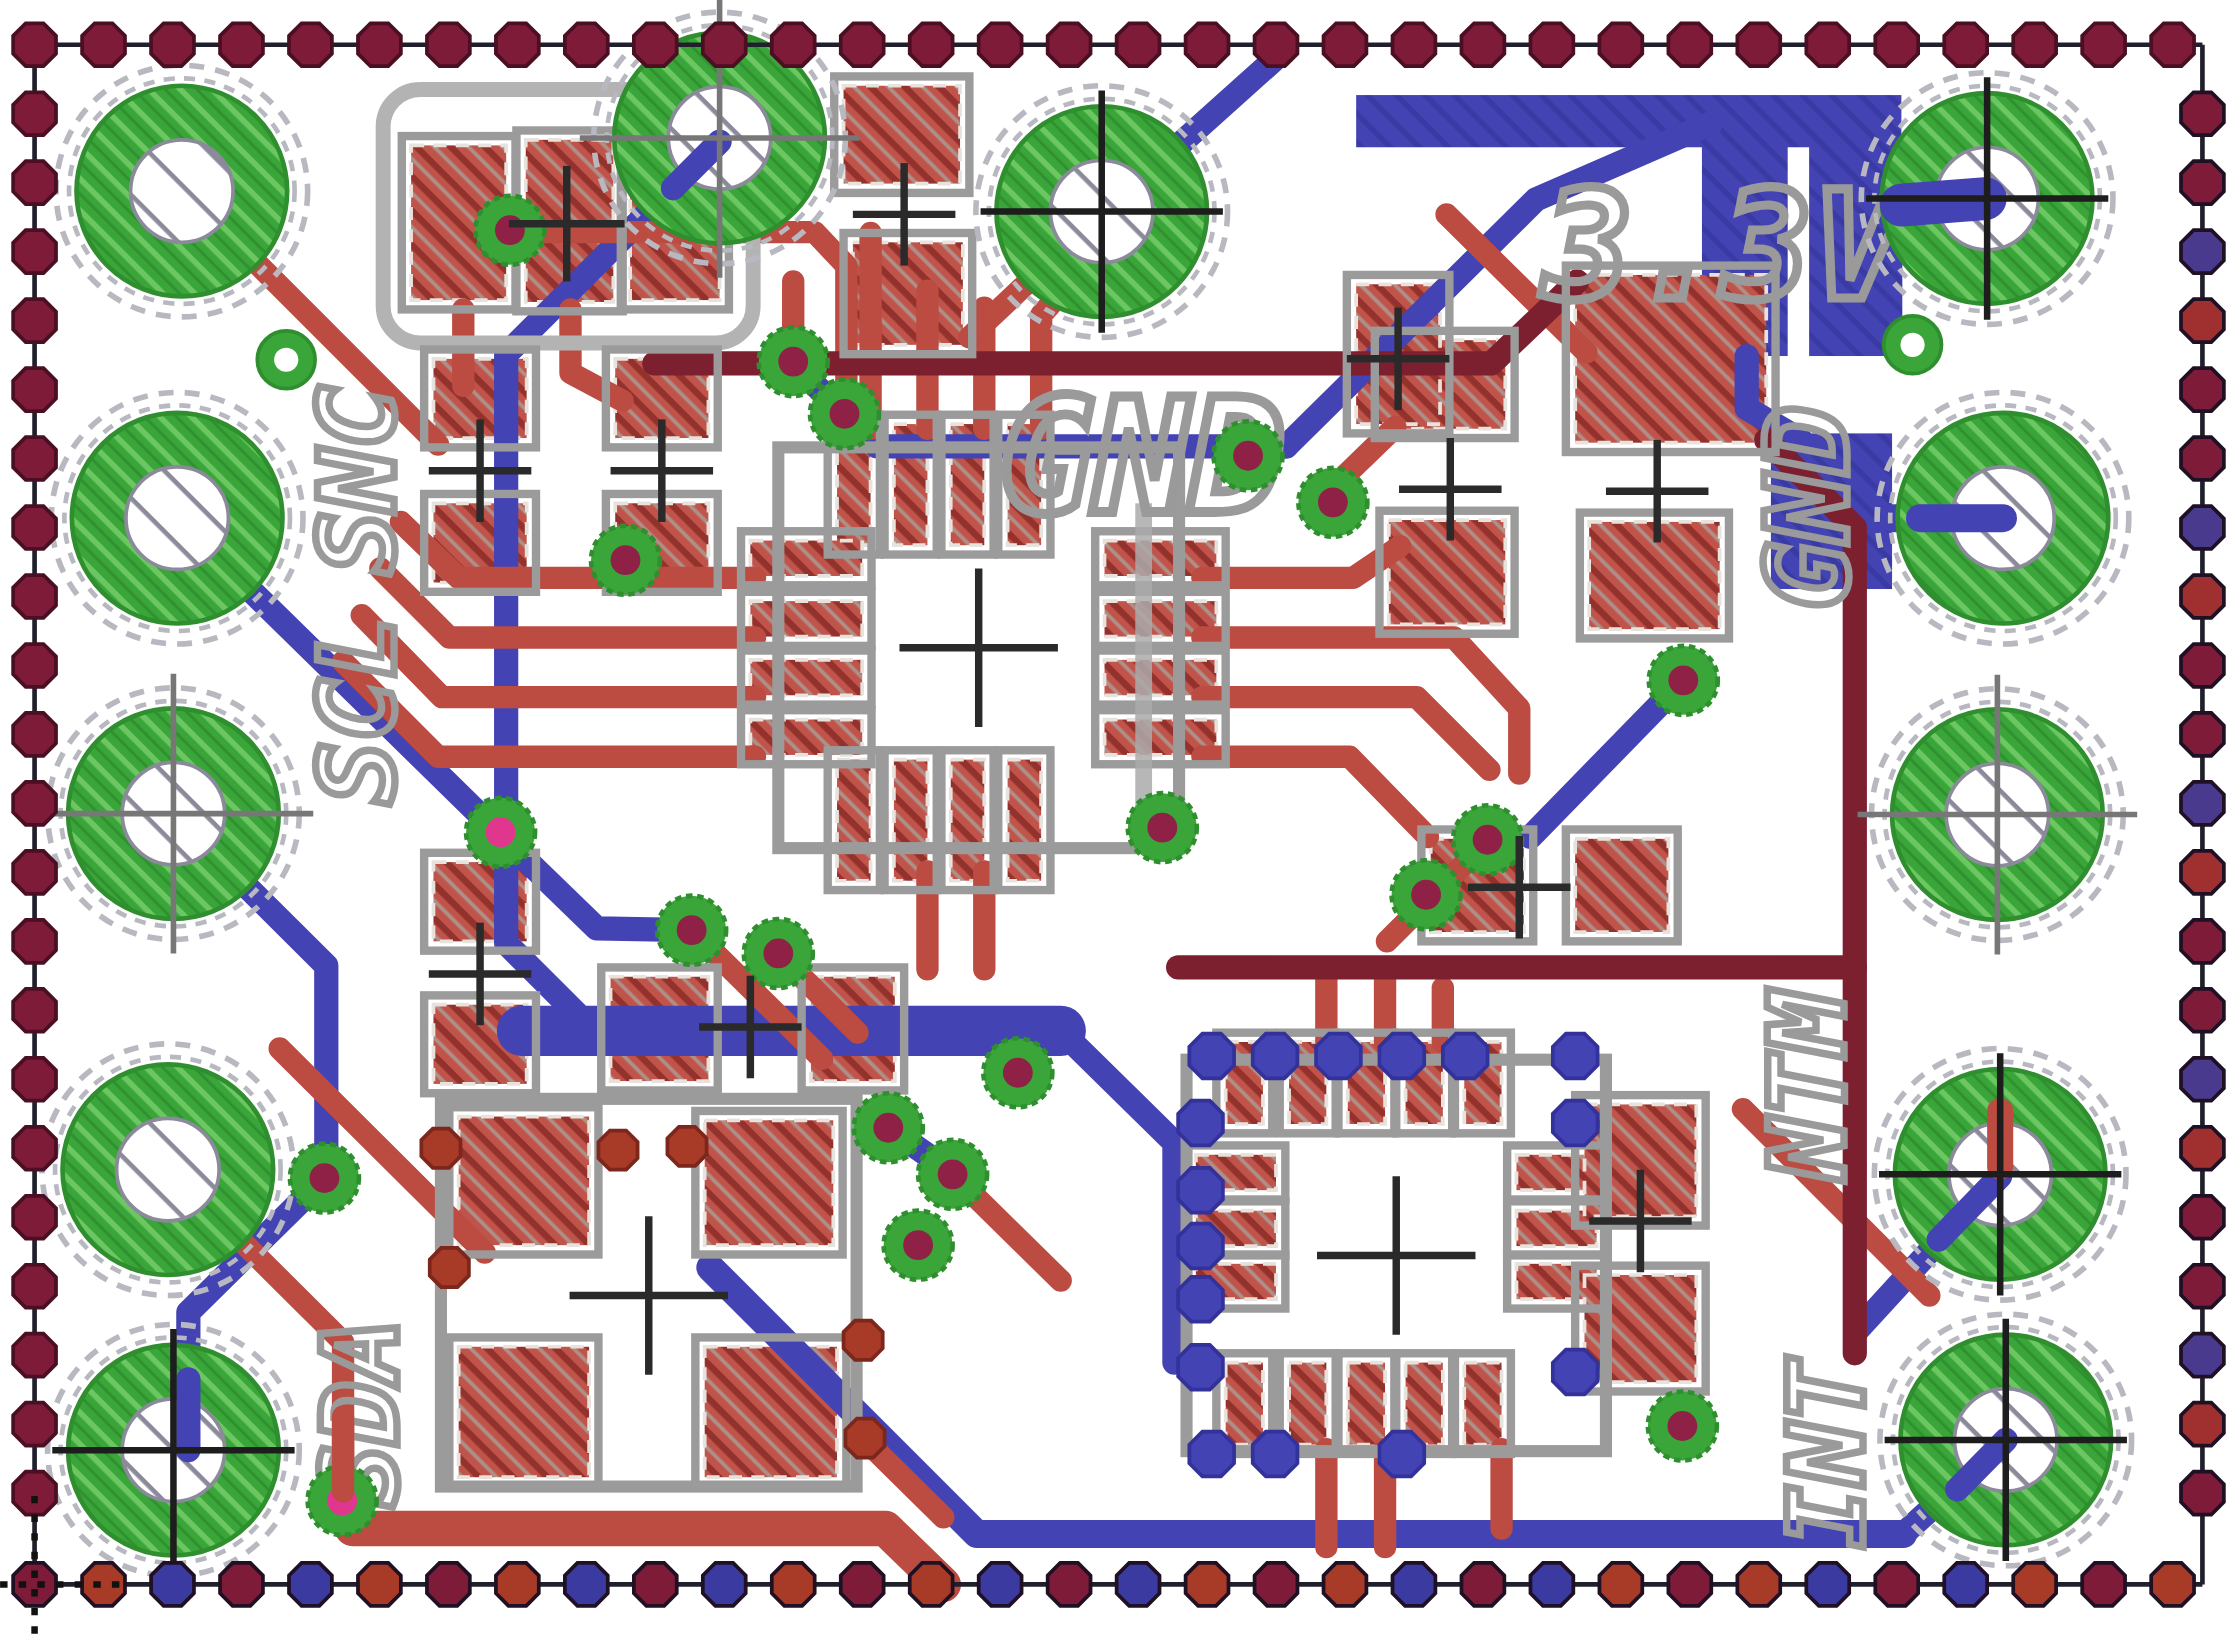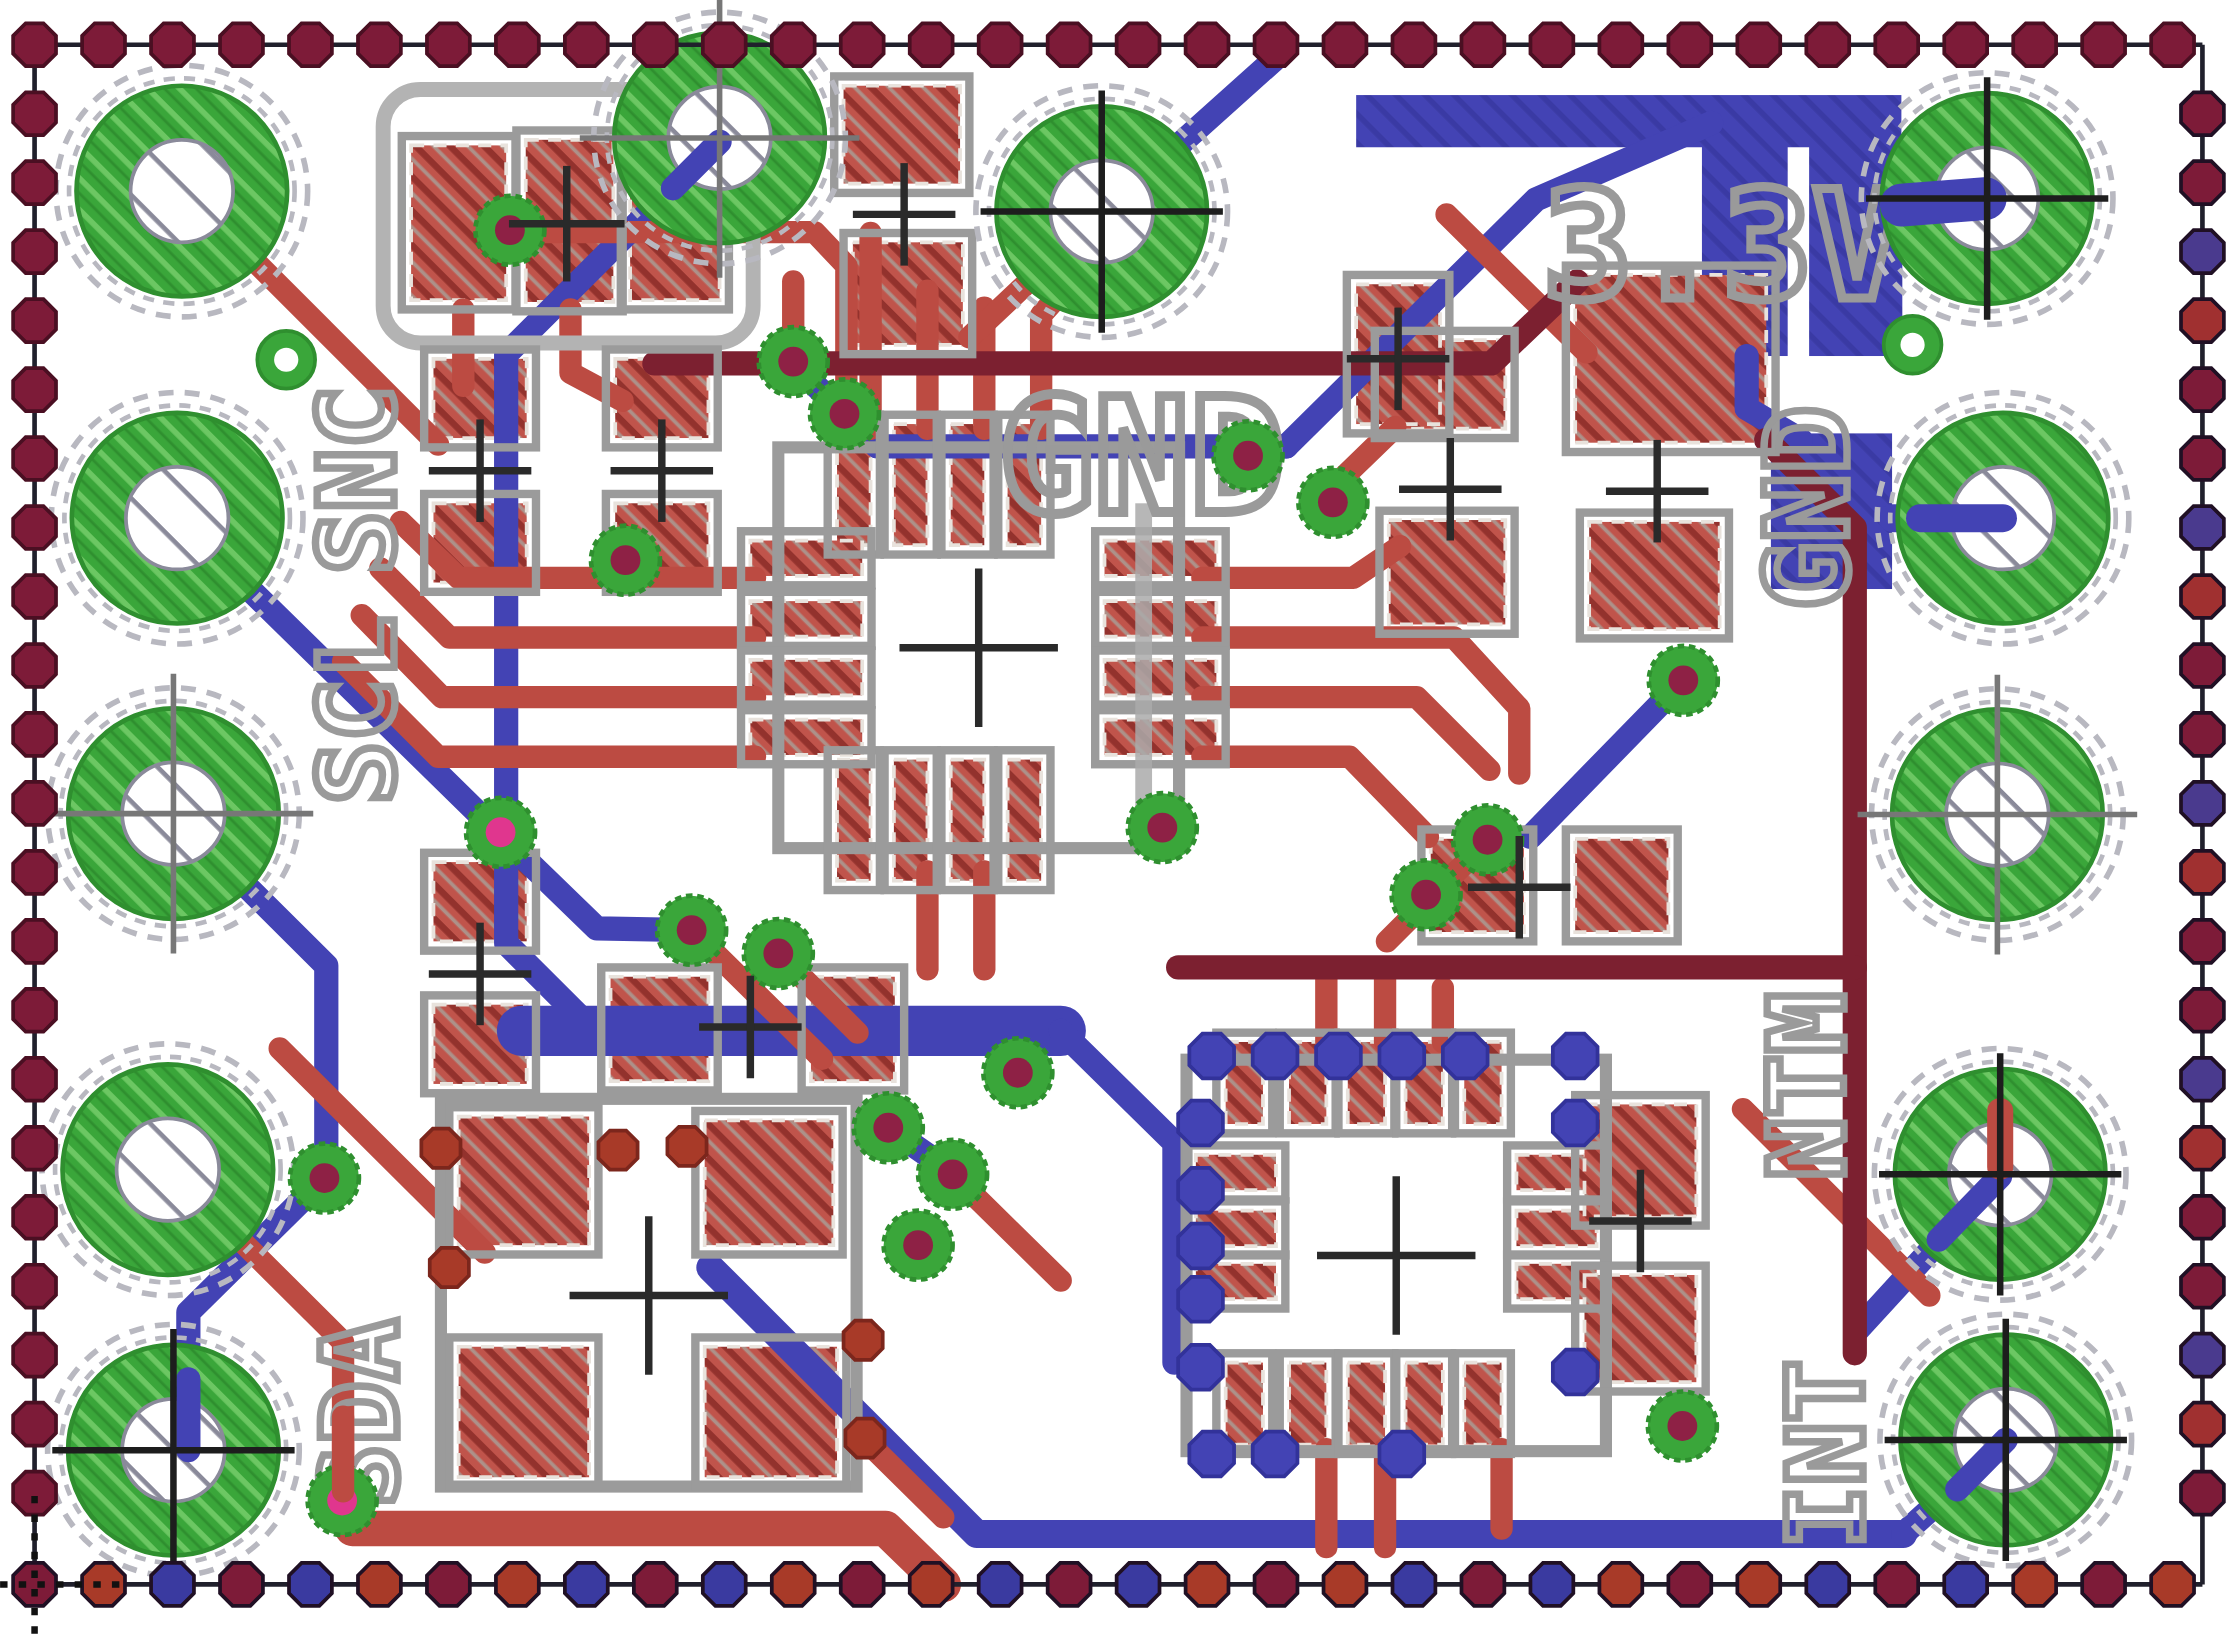--- a/index.html
+++ b/index.html
@@ -1,17 +1,17 @@
 <!DOCTYPE html>
 <html style="font-size:15px"><head>
 <meta charset="utf-8">
 <style>
   html,body{margin:0;padding:0;background:#ffffff;}
   #stage{width:2237px;height:1645px;position:relative;background:#ffffff;overflow:hidden;
-         font-family:"DejaVu Sans Mono","Liberation Mono",monospace;}
+         font-family:"DejaVu Sans Mono","Liberation Mono",monospace;font-style:italic;}
   svg{display:block}
   text{font-family:"DejaVu Sans Mono","Liberation Mono",monospace;font-weight:bold;}
 </style>
 </head>
 <body>
 
 <div id="stage">
   <svg id="board" width="2237" height="1645" viewBox="0 0 2400 1765" xmlns="http://www.w3.org/2000/svg">
     <defs>
       <pattern id="hatchRed" width="26" height="26" patternUnits="userSpaceOnUse" patternTransform="rotate(45)">

